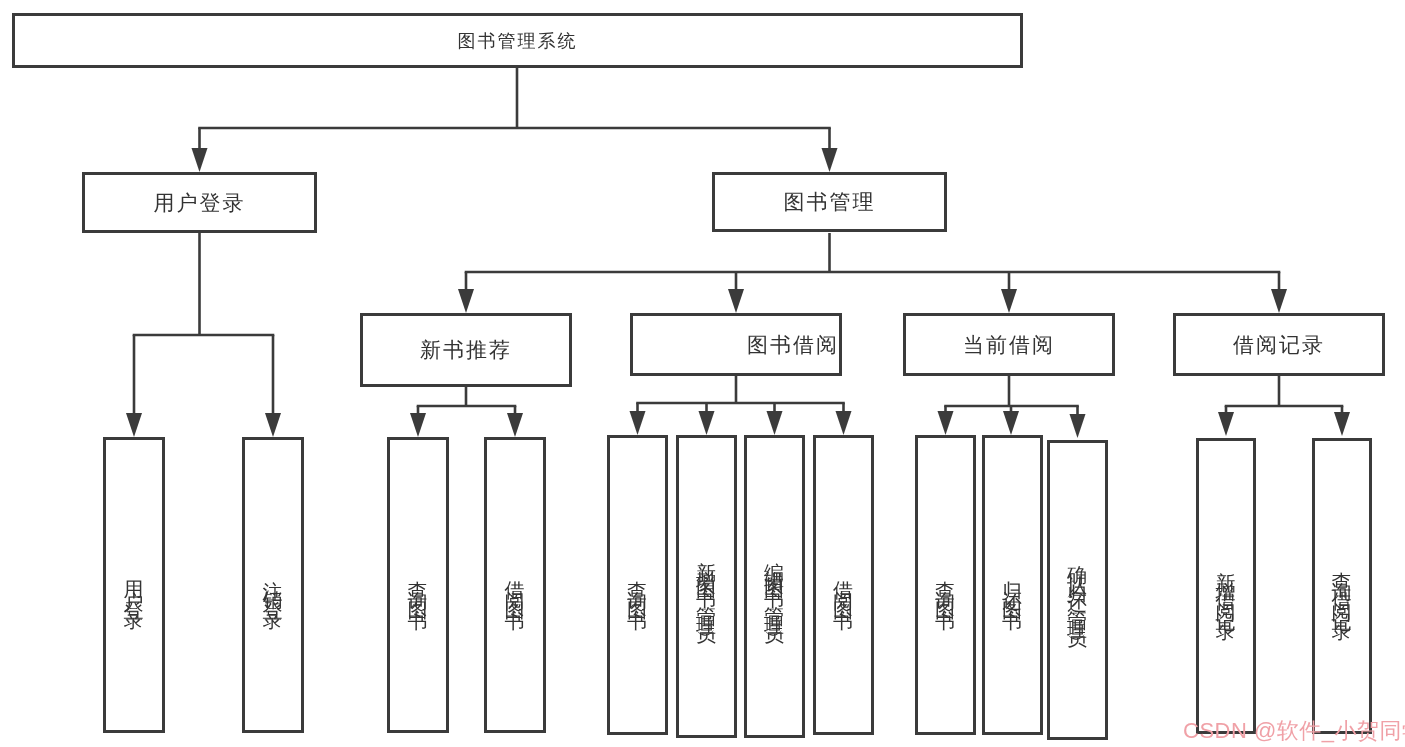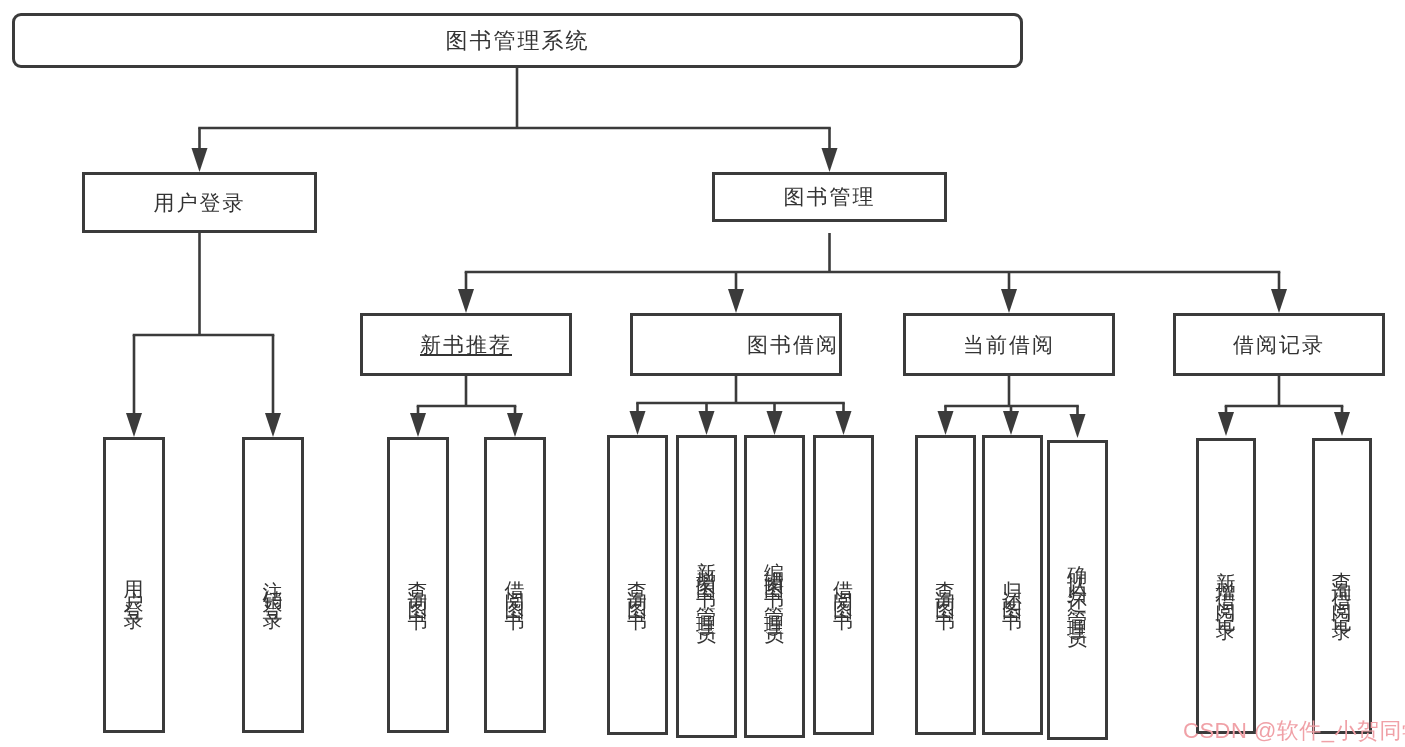--- a/index.html
+++ b/index.html
@@ -23,21 +23,21 @@
     box-sizing: border-box;
     border: 3px solid #3b3b3b;
     background: #ffffff;
     color: #333333;
     display: flex;
     align-items: center;
     justify-content: center;
     text-align: center;
   }
   .hnode { font-size: 21px; letter-spacing: 2px; }
-  .root-node { font-size: 22px; border-radius: 9px; }
+  .root-node { font-size: 18px; }
   .vnode span {
     writing-mode: vertical-rl;
     font-size: 20px;
     line-height: 1;
     letter-spacing: 10px;
     display: block;
   }
   .vnode.long span { letter-spacing: 9px; }
   .watermark {
     position: absolute;
@@ -117,25 +117,25 @@
     <polygon points="1334,412 1350,412 1342,436"></polygon>
   </svg>
 
   <div class="node hnode root-node" style="left:12px; top:13px; width:1011px; height:55px;">
     <span>图书管理系统</span>
   </div>
 
   <div class="node hnode" style="left:82px; top:172px; width:235px; height:61px;">
     <span>用户登录</span>
   </div>
-  <div class="node hnode" style="left:712px; top:172px; width:235px; height:50px;font-family:Liberation Serif, serif;">
+  <div class="node hnode" style="left:712px; top:172px; width:235px; height:60px;font-family:Liberation Serif, serif;">
     <span>图书管理</span>
   </div>
 
-  <div class="node hnode" style="left:360px; top:313px; width:212px; height:63px;text-decoration:underline;">
+  <div class="node hnode" style="left:360px; top:313px; width:212px; height:74px;">
     <span>新书推荐</span>
   </div>
   <div class="node hnode" style="left:630px; top:313px; width:212px; height:63px;justify-content:flex-end;">
     <span>图书借阅</span>
   </div>
   <div class="node hnode" style="left:1173px; top:313px; width:212px; height:63px;">
     <span>借阅记录</span>
   </div>
   <div class="node hnode" style="left:903px; top:313px; width:212px; height:63px;">
     <span>当前借阅</span>

